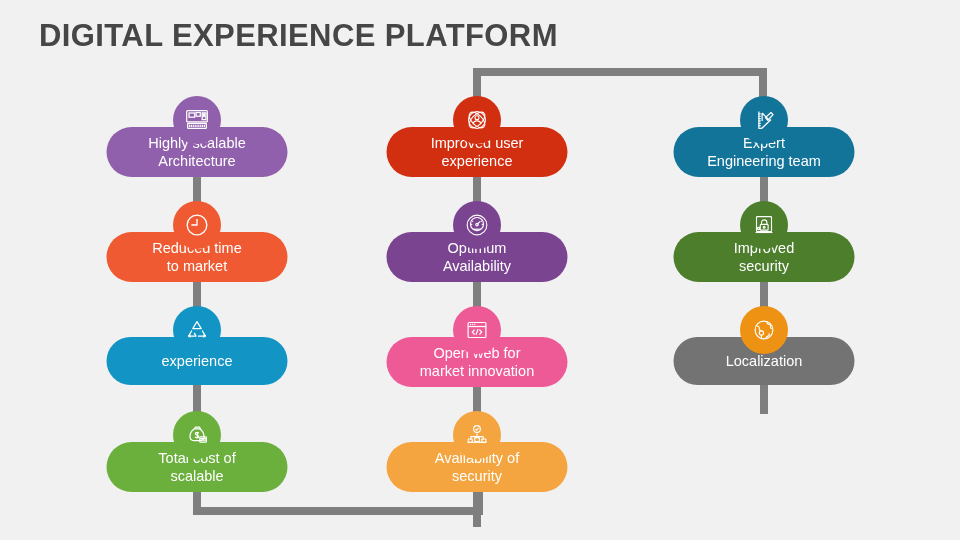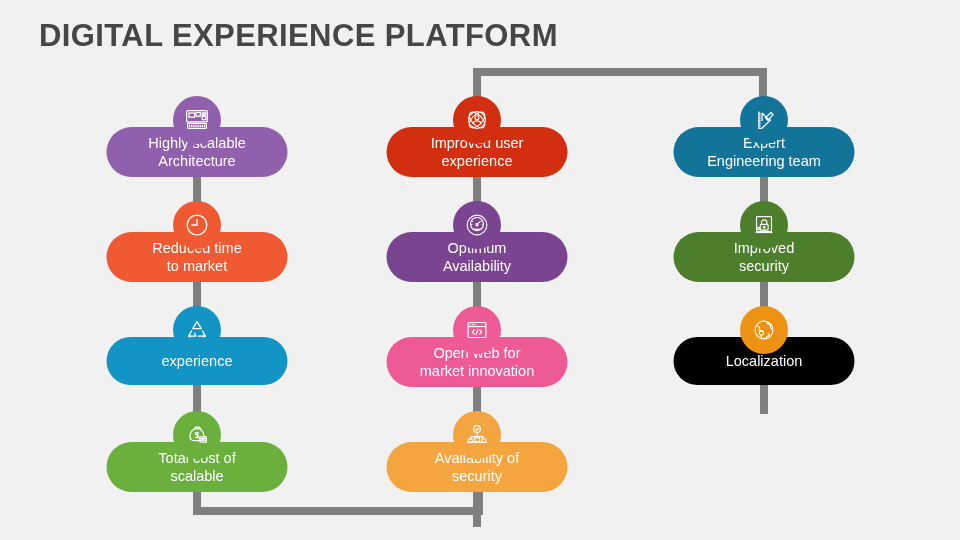--- a/index.html
+++ b/index.html
@@ -279,21 +279,21 @@
       <div class="bubble" style="background: rgb(237, 146, 19);">
         <svg width="30" height="30" viewBox="0 0 32 32" fill="none" stroke="#fff" stroke-width="1.2">
           <circle cx="16" cy="16" r="9.5"></circle>
           <path d="M8 11.5c2.3.4 3.6 1.5 3 3.2-.5 1.6 1 2 2.1 1.3"></path>
           <path d="M19.5 6.9c-.6 1.5-.2 2.6 1.2 2.8 1.6.2 2.8 1.3 2.2 2.7-.5 1.2.3 2 1.8 1.8"></path>
           <path d="M17.5 25.3c.4-1.6 1.9-2.3 3.3-3.2 1-.6 1.1-1.8.2-2.4"></path>
           <circle cx="13.3" cy="19.2" r="2.3"></circle>
           <path d="M13.3 21.5v4.2"></path>
         </svg>
       </div>
-      <div class="pill" style="background:#000000;">
+      <div class="pill" style="background:#737373;">
         <div>
           <span>Localization</span>
         </div>
       </div>
     </div>
 
   </div>
 
 </div>
 

